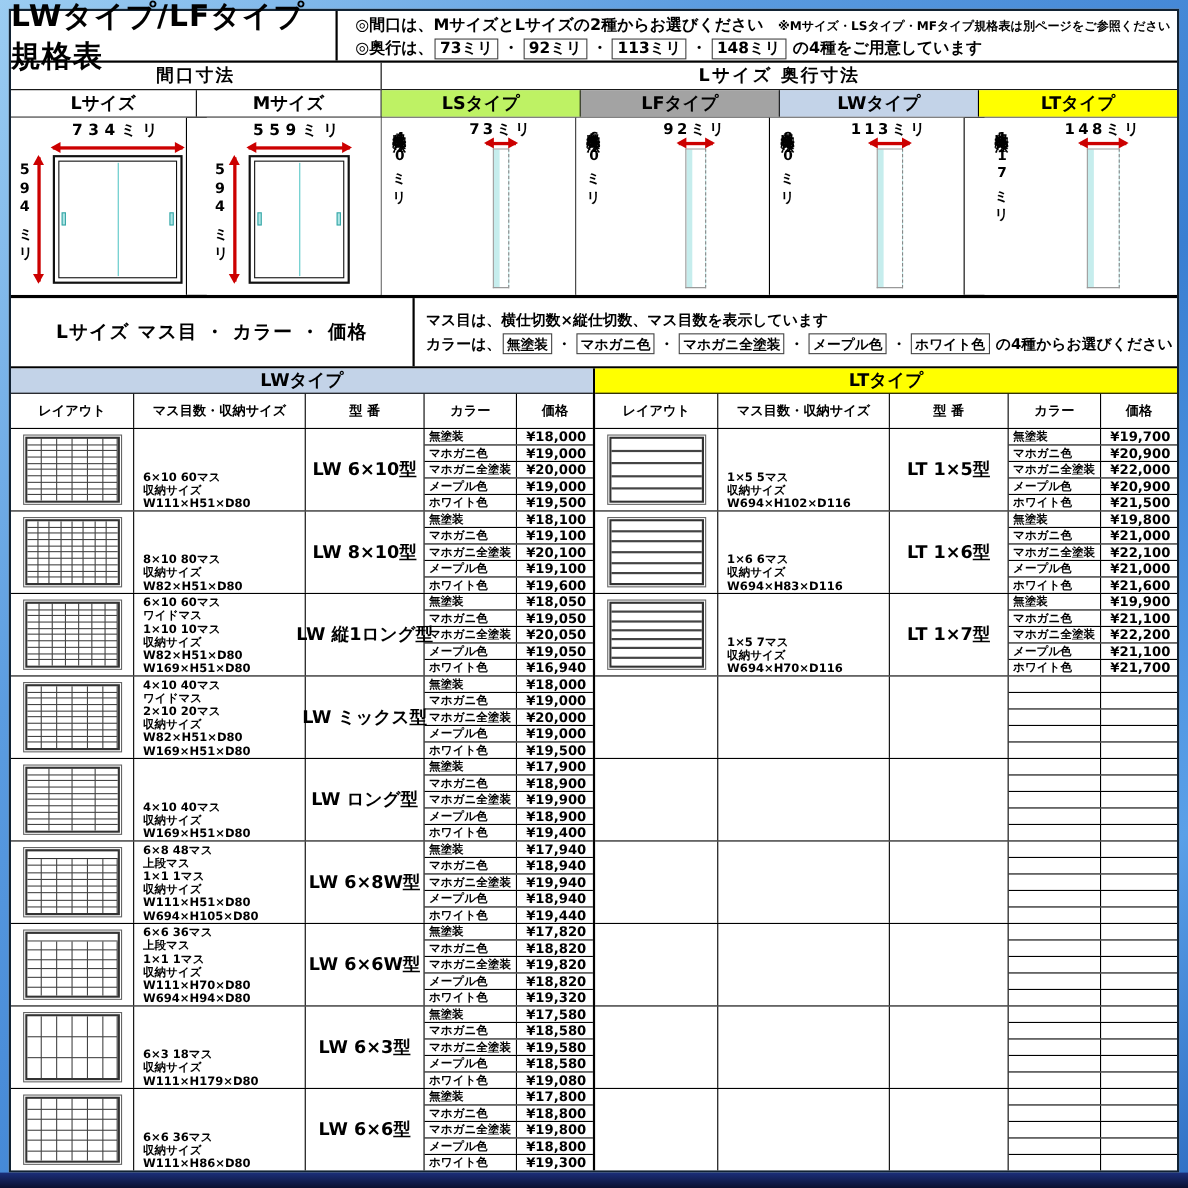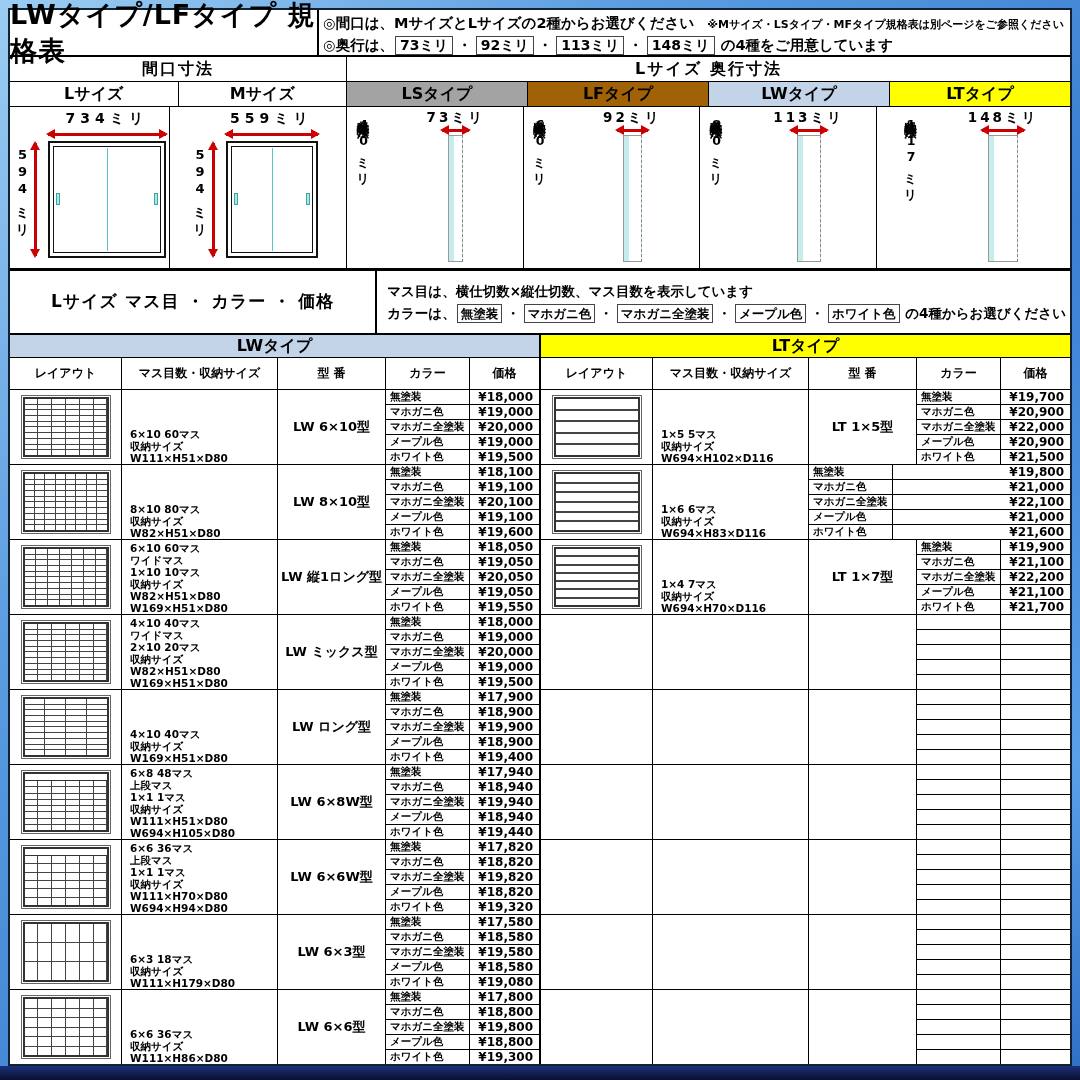--- a/index.html
+++ b/index.html
@@ -11,21 +11,21 @@
   }
   .bottom-strip { position:absolute; left:0; right:0; bottom:0; height:14px;
     background:linear-gradient(to bottom,#1b2f7a,#0a1030); }
   .content { position:absolute; left:8px; top:8px; width:1064px; height:1058px;
     background:#fff; border:2px solid #123; display:flex; flex-direction:column; }
 
   
   .s1 { height:47px; display:flex; border-bottom:2px solid #000; }
   .s1-title { width:382px; border-right:2px solid #000; display:flex; align-items:center;
     justify-content:center; font-size:27px; letter-spacing:1px; }
-  .s1-notes { flex:1; padding:3px 6px 2px 4px; display:flex; flex-direction:column; justify-content:space-between; }
+  .s1-notes { flex:1; padding:3px 6px 2px 16px; display:flex; flex-direction:column; justify-content:center; }
   .s1-line { font-size:14.5px; line-height:20px; white-space:nowrap; }
   .s1-small { font-size:11px; margin-left:8px; }
   .opt-box { display:inline-block; border:1px solid #444; padding:0 4px; margin:0 1px;
     font-size:14px; line-height:17px; background:#fff; }
   .opt-sep { display:inline-block; margin:0 3px; }
 
   
   .s2 { height:226px; display:flex; border-bottom:3px solid #000; }
   .s2-left { width:337px; border-right:1px solid #000; display:flex; flex-direction:column; }
   .s2-right { flex:1; display:flex; flex-direction:column; }
@@ -88,21 +88,21 @@
     border-right:1px solid #000; }
   .ch:last-child { border-right:none; }
   .c-layout { width:112px; } .c-spec { width:156px; } .c-model { width:108px; }
   .c-color { width:84px; } .c-pricew { flex:1; }
   .rows { flex:1; display:flex; flex-direction:column; }
   .prow { flex:1; display:flex; border-bottom:1px solid #000; }
   .prow:last-child { border-bottom:none; }
   .pc { border-right:1px solid #000; display:flex; align-items:center; justify-content:center; }
   .spec-cell { flex-direction:column; align-items:flex-start; justify-content:flex-end;
     padding-left:8px; font-size:10.5px; line-height:12px; }
-  .model-cell { font-size:13px; white-space:nowrap;text-align:center; }
+  .model-cell { font-size:16px; white-space:nowrap;text-align:center; }
   .cp-col { flex:1; display:flex; flex-direction:column; }
   .mini { flex:1; display:flex; border-bottom:1px solid #000; }
   .mini:last-child { border-bottom:none; }
   .mini-color { width:84px; border-right:1px solid #000; display:flex; align-items:center;
     padding-left:4px; font-size:10.5px; white-space:nowrap; }
   .mini-price { flex:1; display:flex; align-items:center; justify-content:flex-end;
     padding-right:6px; font-size:12px; }
   
   .thumb { width:90px; height:64px; border:1px solid #666; padding:1px; background:#fff; }
   .thumb-frame { width:100%; height:100%; border:2px solid #333; display:flex; flex-direction:column; background:#fff; }
@@ -159,22 +159,22 @@
               <div class="cab-mid"></div>
               <div class="handle hl"></div>
               <div class="handle hr"></div>
             </div>
           </div>
         </div>
     </div>
     <div class="s2-right">
       <div class="sec-title">Lサイズ 奥行寸法</div>
       <div class="head-row" id="depth-heads">
-          <div class="head-cell" style="background: #a3a3a3;">LSタイプ</div>
-          <div class="head-cell" style="background: #a16207;">LFタイプ</div>
+          <div class="head-cell" style="background: #bef264;">LSタイプ</div>
+          <div class="head-cell" style="background: #a3a3a3;">LFタイプ</div>
           <div class="head-cell" style="background: rgb(195, 211, 232);">LWタイプ</div>
           <div class="head-cell" style="background: rgb(255, 255, 0);">LTタイプ</div>
         </div>
       <div class="body-row" id="depth-bodies">
           <div class="body-cell">
             <div class="d-vtext vtext">収納奥行寸法40ミリ</div>
             <div class="d-inner">
               <div class="d-label">73ミリ</div>
               <div class="d-arrwrap" style="width: 27px;">
                 <div class="arr-h" style="left: 0px; right: 0px; top: 2px;"></div>
@@ -554,21 +554,21 @@
               <div class="mini">
                 <div class="mini-color">マホガニ全塗装</div>
                 <div class="mini-price">¥20,050</div>
               </div>
               <div class="mini">
                 <div class="mini-color">メープル色</div>
                 <div class="mini-price">¥19,050</div>
               </div>
               <div class="mini">
                 <div class="mini-color">ホワイト色</div>
-                <div class="mini-price">¥19,550</div>
+                <div class="mini-price">¥16,940</div>
               </div>
             </div>
           </div>
           <div class="prow">
             <div class="pc c-layout">
               <div class="thumb">
                 <div class="thumb-frame">
                   <div class="tgrid" style="grid-template-columns: repeat(6, 1fr); grid-template-rows: repeat(10, 1fr);">
                     <div></div>
                     <div></div>
@@ -1110,20 +1110,21 @@
                     <div></div>
                   </div>
                 </div>
               </div>
             </div>
             <div class="pc spec-cell c-spec">
               <div>1×6 6マス</div>
               <div>収納サイズ</div>
               <div>W694×H83×D116</div>
             </div>
+            <div class="pc model-cell c-model">LT 1×6型</div>
             <div class="cp-col">
               <div class="mini">
                 <div class="mini-color">無塗装</div>
                 <div class="mini-price">¥19,800</div>
               </div>
               <div class="mini">
                 <div class="mini-color">マホガニ色</div>
                 <div class="mini-price">¥21,000</div>
               </div>
               <div class="mini">
@@ -1150,21 +1151,21 @@
                     <div></div>
                     <div></div>
                     <div></div>
                     <div></div>
                     <div></div>
                   </div>
                 </div>
               </div>
             </div>
             <div class="pc spec-cell c-spec">
-              <div>1×4 7マス</div>
+              <div>1×5 7マス</div>
               <div>収納サイズ</div>
               <div>W694×H70×D116</div>
             </div>
             <div class="pc model-cell c-model">LT 1×7型</div>
             <div class="cp-col">
               <div class="mini">
                 <div class="mini-color">無塗装</div>
                 <div class="mini-price">¥19,900</div>
               </div>
               <div class="mini">

